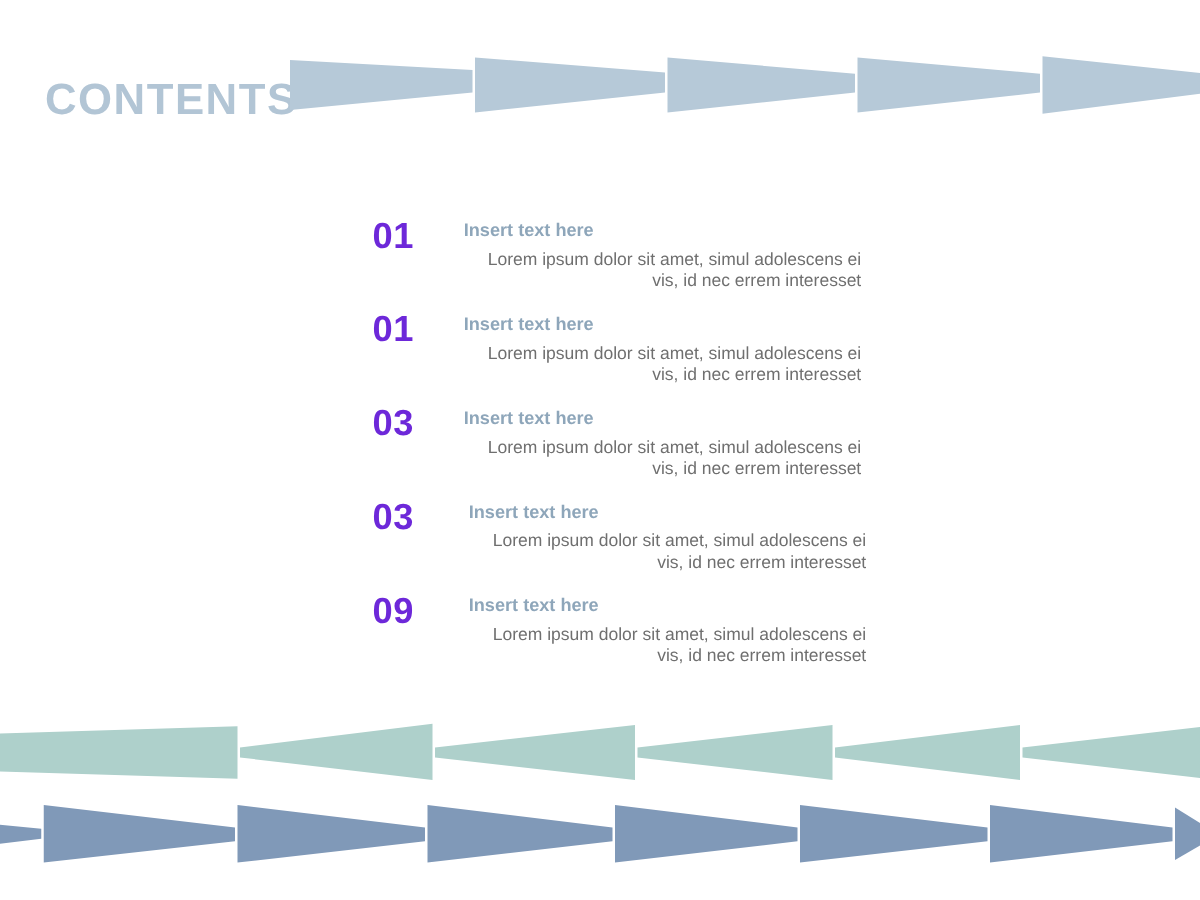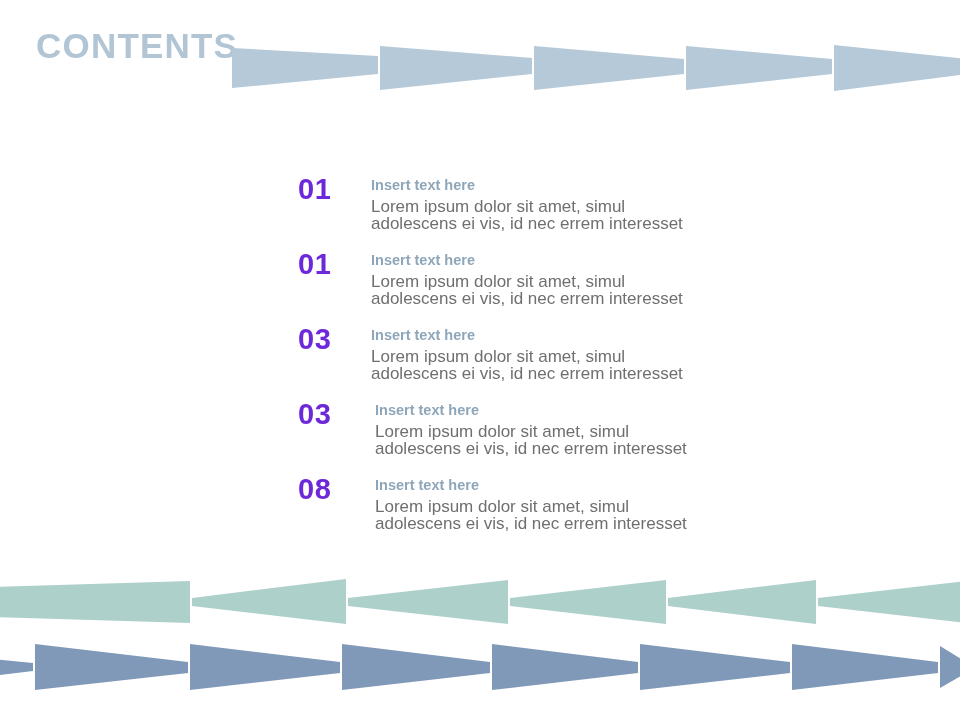--- a/index.html
+++ b/index.html
@@ -21,21 +21,21 @@
     inset: 0;
     width: 960px;
     height: 720px;
     background: #ffffff;
   }
 
   
   .title {
     position: absolute;
     left: 36px;
-    top: 24px;
+    top: 58px;
     font-size: 35px;
     font-weight: bold;
     letter-spacing: 1.2px;
     color: #b2c5d5;
     line-height: 44px;
     white-space: nowrap;
   }
 
   
   .band {
@@ -75,25 +75,26 @@
   }
   .item-head {
     font-size: 14.5px;
     font-weight: bold;
     color: #8ea6ba;
     line-height: 20px;
     margin: 0 0 4px 0;
     white-space: nowrap;
   }
   .item-desc {
-    font-size: 17px;
+    font-size: 14px;
     color: #6f6f6f;
     line-height: 16.5px;
     margin: 0;
     width: 318px;
+    text-align: right;
   }
 
   
   .item.shift .item-body { left: 375px; }
 </style>
 </head>
 <body>
 
 <div class="slide">
 
@@ -137,21 +138,21 @@
 
     <div class="item shift">
       <div class="item-num">03</div>
       <div class="item-body">
         <p class="item-head">Insert text here</p>
         <p class="item-desc">Lorem ipsum dolor sit amet, simul adolescens ei vis, id nec errem interesset</p>
       </div>
     </div>
 
     <div class="item shift">
-      <div class="item-num">08</div>
+      <div class="item-num">09</div>
       <div class="item-body">
         <p class="item-head">Insert text here</p>
         <p class="item-desc">Lorem ipsum dolor sit amet, simul adolescens ei vis, id nec errem interesset</p>
       </div>
     </div>
 
   </div>
 
   <svg class="band band-green" viewBox="0 0 960 52" preserveAspectRatio="none">
     <g fill="#aed0cb">

